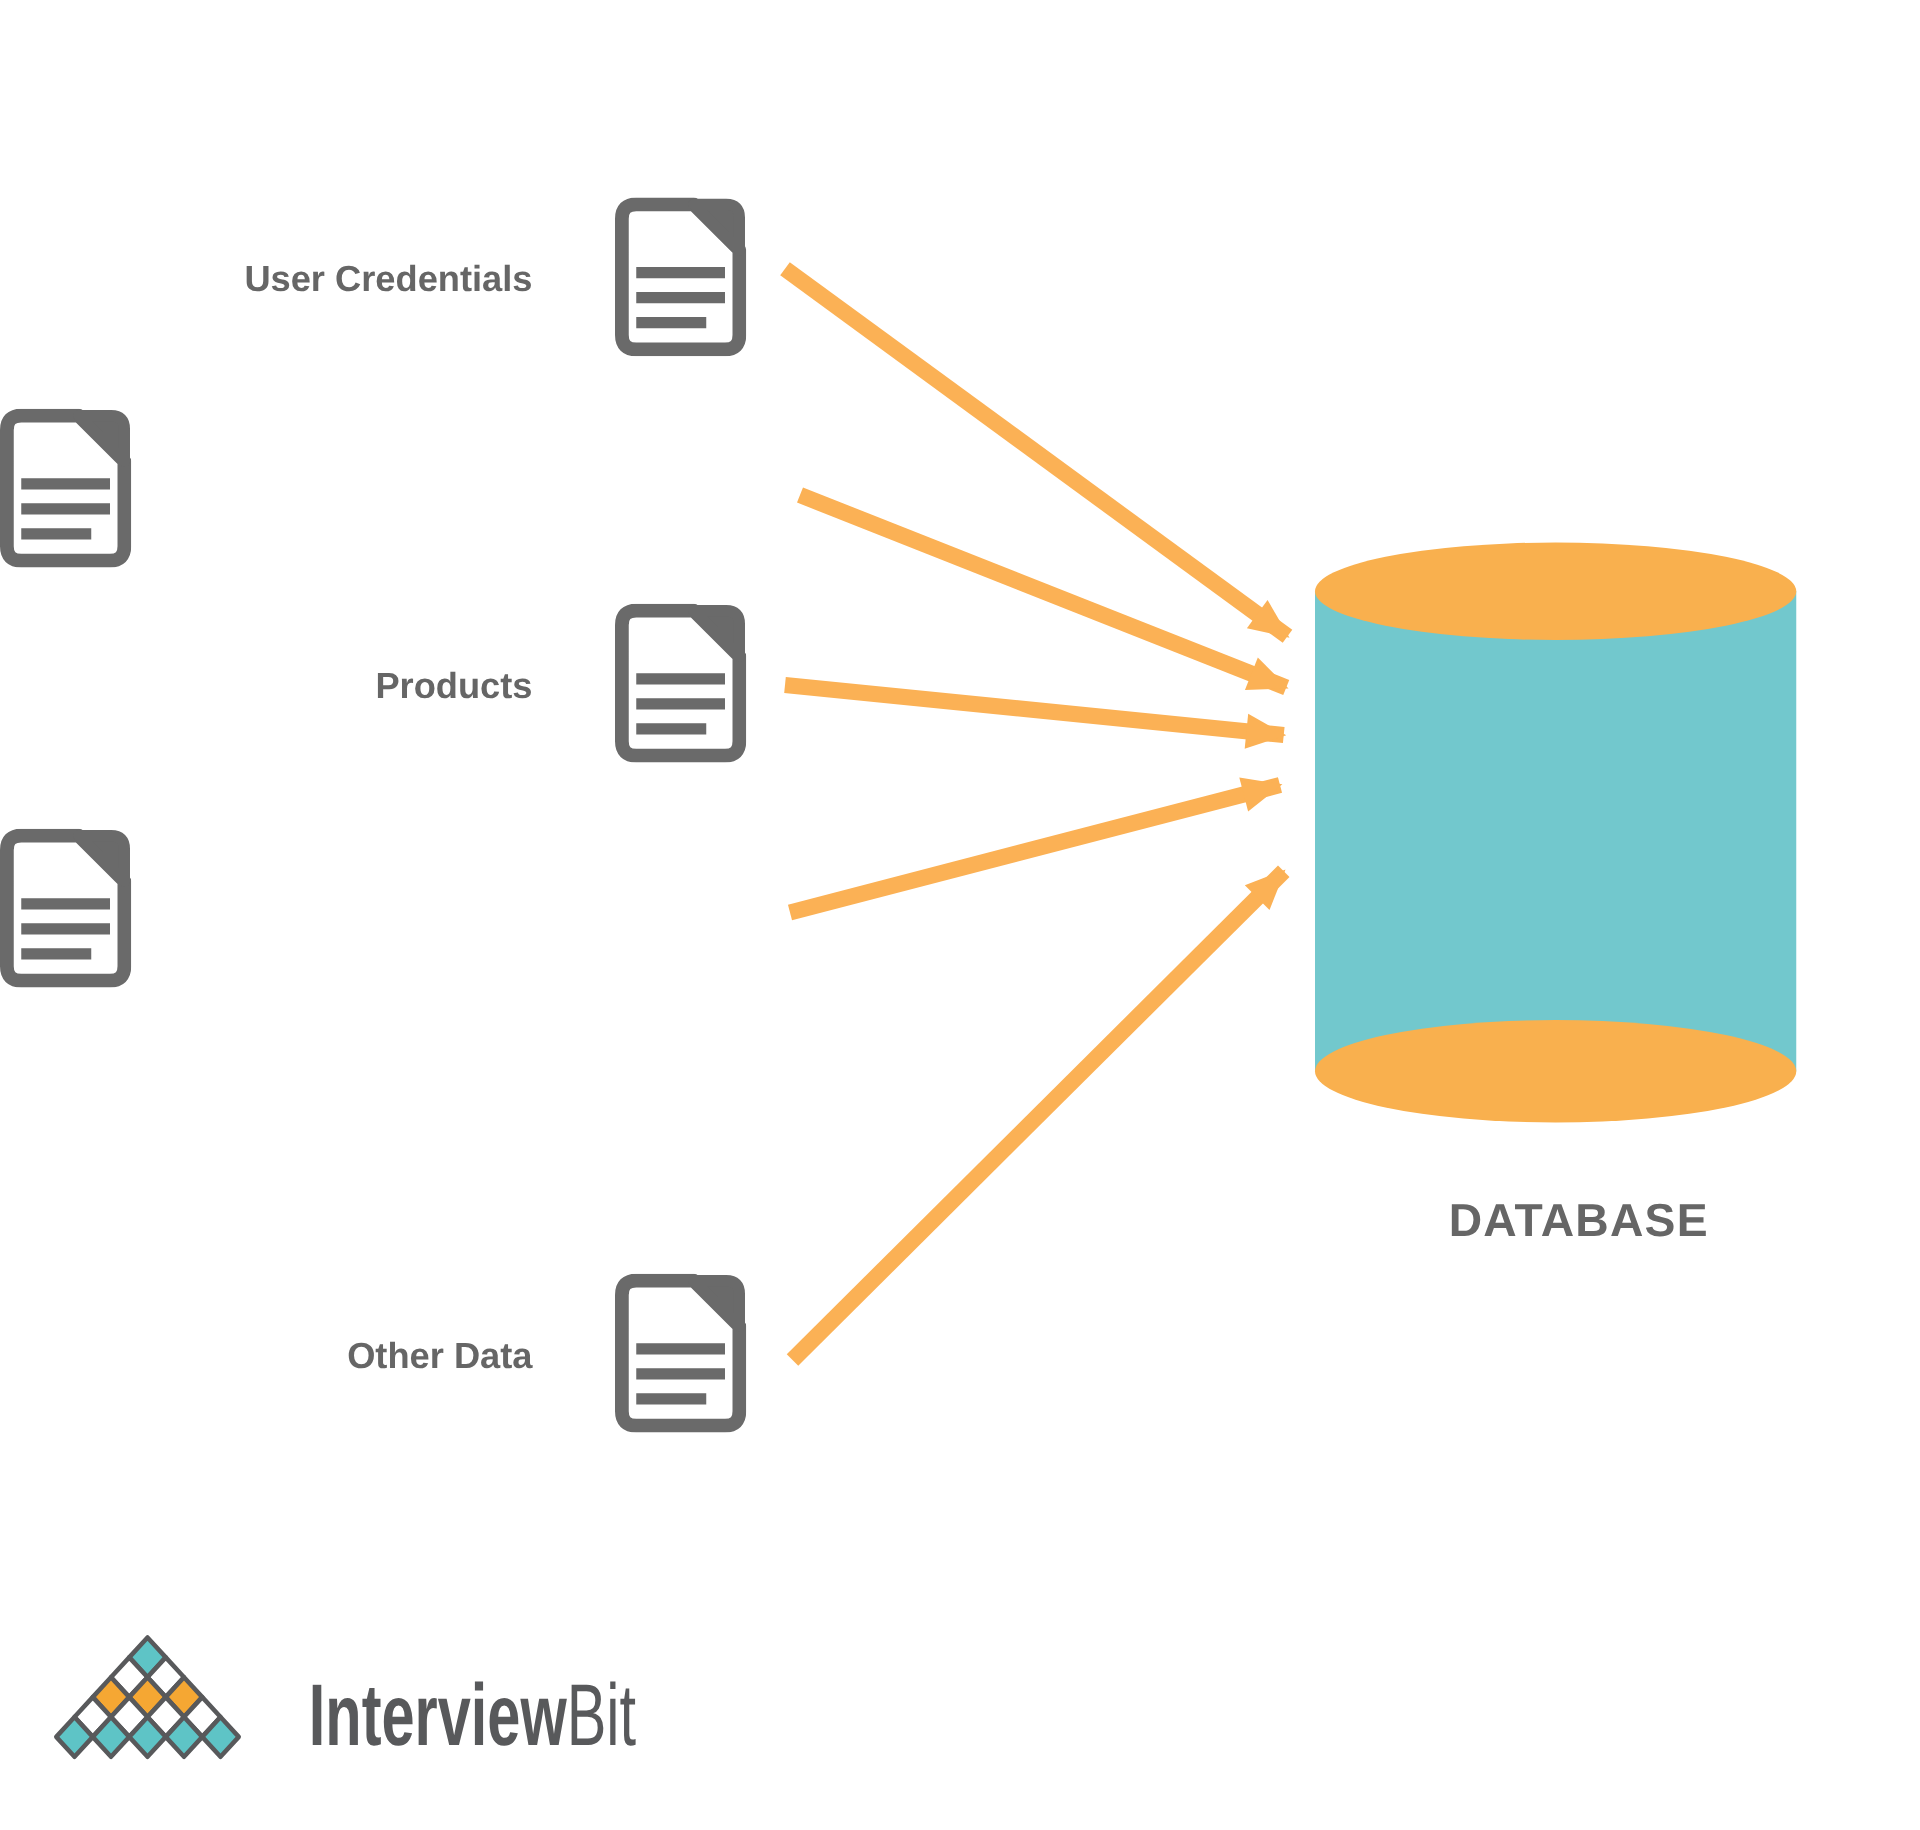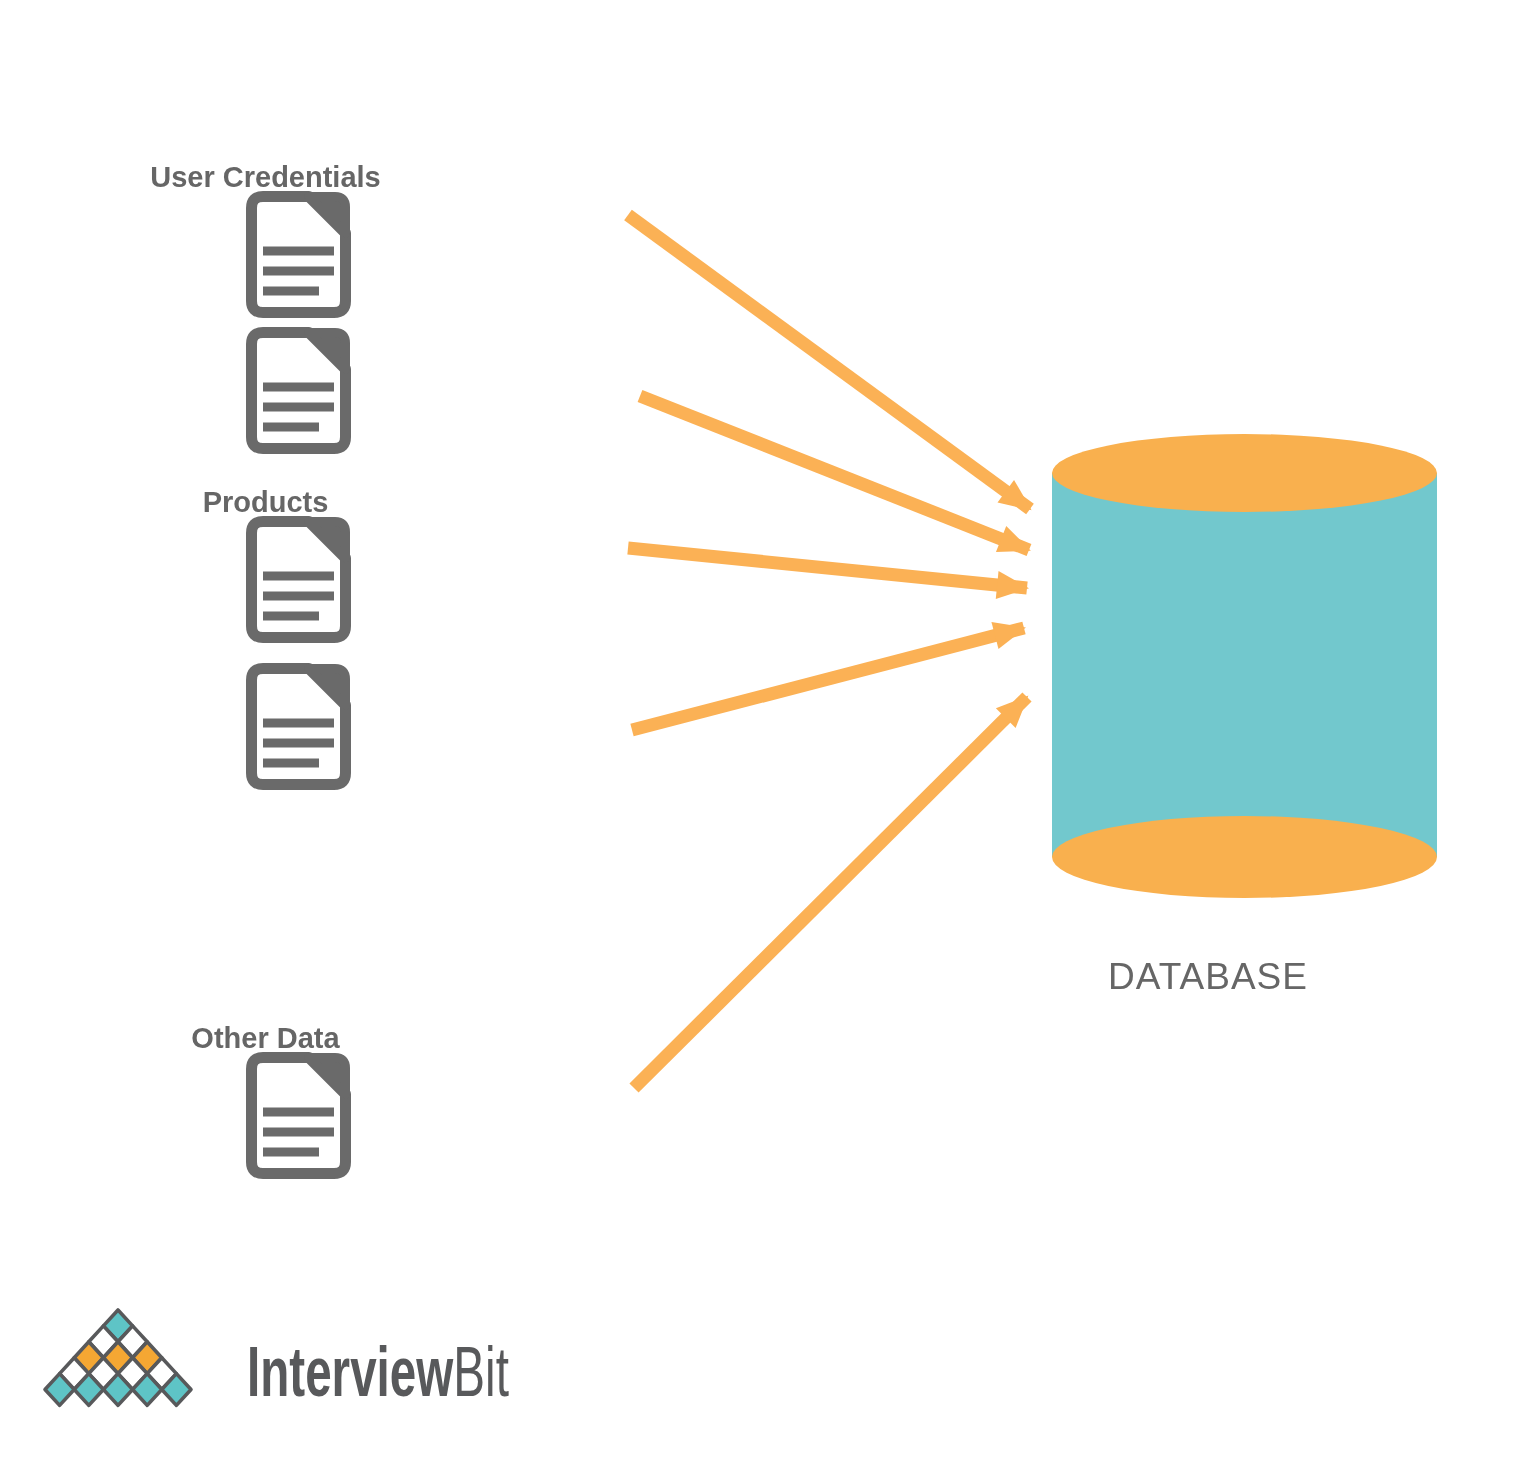--- a/index.html
+++ b/index.html
@@ -2,31 +2,31 @@
 <html style="--arrow: #FBB155; --cylinder_body: #72C8CD; --cylinder_cap: #F9B04E; --icon_gray: #6A6A6A; --text_gray: #666666; --background: #FFFFFF; --logo_teal: #5EC4C6; --logo_orange: #F5A733; --logo_white: #FFFFFF; --logo_border: #58595B; --logo_text: #58595B;"><head>
 <meta charset="utf-8">
 <style>
   html,body{margin:0;padding:0;background:#fff;}
   .canvas{
     position:relative;width:1536px;height:1464px;background:var(--background,#fff);
     overflow:hidden;font-family:"Liberation Sans",sans-serif;
   }
   .layer{position:absolute;left:0;top:0;pointer-events:none;}
   
-  .src-row{position:absolute;left:0;width:597px;height:127px;display:flex;align-items:center;flex-direction:column;}
+  .src-row{position:absolute;left:0;width:597px;height:127px;display:flex;align-items:center;}
   .src-label{
     flex:1;text-align:right;padding-right:66px;
     font-size:29px;font-weight:700;color:var(--text_gray,#666);
     transform:translateY(3px);white-space:nowrap;
   }
   .doc{width:105px;height:127px;flex:none;}
   
   .db-label{
-    position:absolute;left:1058px;top:956px;width:300px;text-align:center;
-    font-size:37px;font-weight:400;letter-spacing:1px;color:var(--text_gray,#666);
+    position:absolute;left:1113px;top:956px;width:300px;text-align:center;
+    font-size:37px;font-weight:700;letter-spacing:1px;color:var(--text_gray,#666);
   }
   
   .logo{position:absolute;left:42px;top:1307px;}
   .logo-mark{width:152px;height:102px;display:block;}
   .logo-text{
     position:absolute;left:148px;top:1337px;transform:translateY(-1307px);
     font-size:70px;line-height:70px;color:var(--logo_text,#58595B);
     transform:scaleX(0.68);transform-origin:left top;white-space:nowrap;
   }
   .logo-text{left:205px;top:30px;}

